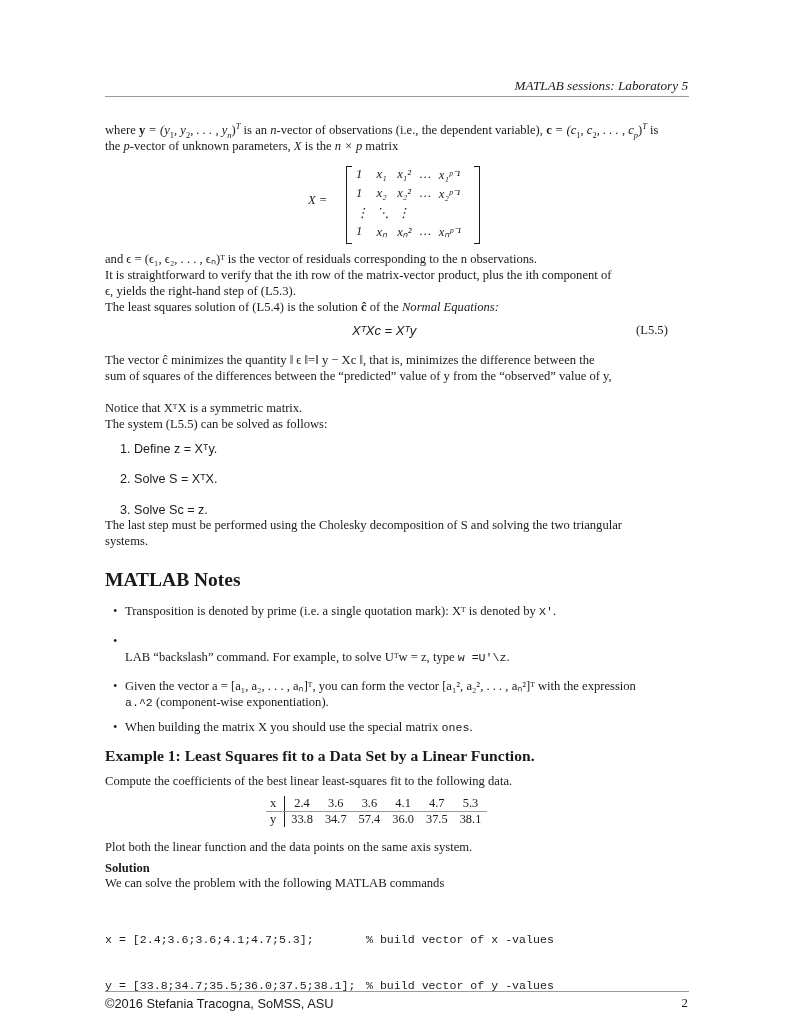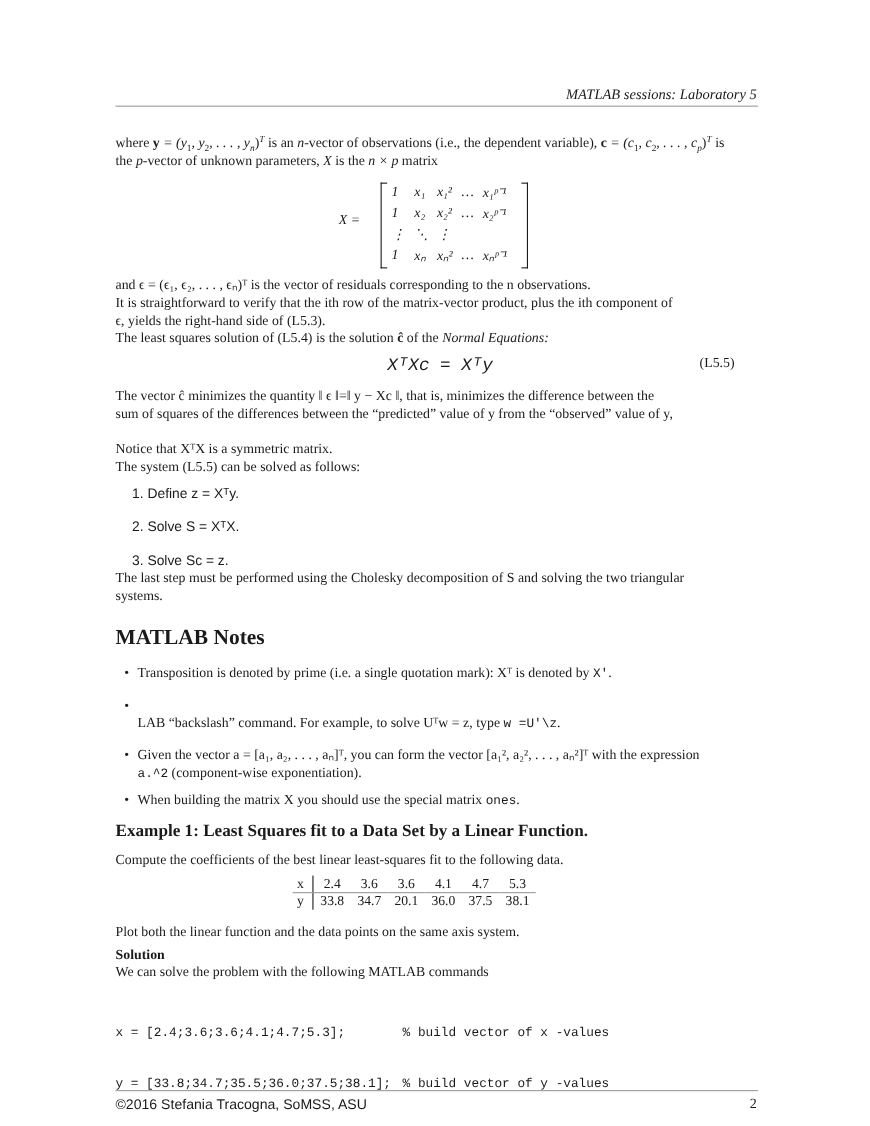--- a/index.html
+++ b/index.html
@@ -16,21 +16,21 @@
   .m { font-family: "Liberation Mono", monospace; font-size: 11.6px; }
   sup, sub { font-size: 8.5px; line-height: 0; }
   .matrix { position: absolute; left: 296px; top: 164px; font-family: "Liberation Serif", serif;
             font-size: 12.6px; }
   .matrix .lhs { position: absolute; left: 0; top: 29px; font-style: italic; white-space: nowrap; }
   .matrix .br { position: absolute; top: 2px; width: 5px; height: 76px; border: 1.2px solid #1a1a1a; }
   .matrix .br.l { left: 38px; border-right: none; }
   .matrix .br.r { left: 166px; border-left: none; }
   .matrix table { position: absolute; left: 44px; top: 1px; border-collapse: collapse; }
   .matrix td { padding: 0 4px; height: 19px; font-style: italic; white-space: nowrap; text-align: left; }
-  .eq { position: absolute; left: 340px; top: 323px; font-family: Liberation Mono, monospace; font-size: 16px; }
+  .eq { position: absolute; left: 340px; top: 323px; font-family: Liberation Sans, sans-serif; font-size: 13px; }
   .eqnum { position: absolute; left: 624px; top: 323px; font-family: "Liberation Serif", serif; font-size: 12.6px; }
   .ol { position: absolute; left: 108px; font-family: Liberation Sans, sans-serif; font-size: 12.6px; white-space: nowrap; }
   .h2 { position: absolute; left: 93px; top: 569px; font-family: "Liberation Serif", serif;
         font-weight: bold; font-size: 19.5px; text-align: right; }
   .h3 { position: absolute; left: 93px; top: 747px; font-family: "Liberation Serif", serif;
         font-weight: bold; font-size: 15.6px; white-space: nowrap; }
   .bullet { position: absolute; left: 113px; width: 568px; font-family: "Liberation Serif", serif;
             font-size: 12.6px; line-height: 15.6px; white-space: nowrap; }
   .bullet .dot { position: absolute; left: -12px; top: 0; }
   .datatable { position: absolute; left: 254px; top: 796px; border-collapse: collapse;
@@ -90,21 +90,21 @@
         <td>…</td>
         <td>xₙᵖ⁻¹</td>
       </tr>
     </tbody>
       </table>
     <div class="br r"></div>
   </div>
 
   <div class="txt" style="top:252px">and ϵ = (ϵ₁, ϵ₂, . . . , ϵₙ)ᵀ is the vector of residuals corresponding to the n observations.</div>
   <div class="txt" style="top:268px">It is straightforward to verify that the ith row of the matrix-vector product, plus the ith component of</div>
-  <div class="txt" style="top:284px">ϵ, yields the right-hand side of (L5.3).</div>
+  <div class="txt" style="top:284px">ϵ, yields the right-hand step of (L5.3).</div>
   <div class="txt" style="top:300px"><span>The least squares solution of (L5.4) is the solution </span><b>ĉ</b><span> of the </span><span class="i">Normal Equations:</span></div>
 
   <div class="eq i">XᵀXc = Xᵀy</div>
   <div class="eqnum">(L5.5)</div>
 
   <div class="txt" style="top:353px">The vector ĉ minimizes the quantity ‖ ϵ ‖=‖ y − Xc ‖, that is, minimizes the difference between the</div>
   <div class="txt" style="top:369px">sum of squares of the differences between the “predicted” value of y from the “observed” value of y,</div>
   <div class="txt" style="top:401px">Notice that XᵀX is a symmetric matrix.</div>
   <div class="txt" style="top:417px">The system (L5.5) can be solved as follows:</div>
 
@@ -147,21 +147,21 @@
       <td>3.6</td>
       <td>3.6</td>
       <td>4.1</td>
       <td>4.7</td>
       <td>5.3</td>
     </tr>
     <tr>
       <td class="lab">y</td>
       <td>33.8</td>
       <td>34.7</td>
-      <td>20.1</td>
+      <td>57.4</td>
       <td>36.0</td>
       <td>37.5</td>
       <td>38.1</td>
     </tr>
   </tbody>
     </table>
 
   <div class="txt" style="top:840px">Plot both the linear function and the data points on the same axis system.</div>
   <div class="txt b" style="top:861px">Solution</div>
   <div class="txt" style="top:876px">We can solve the problem with the following MATLAB commands</div>

